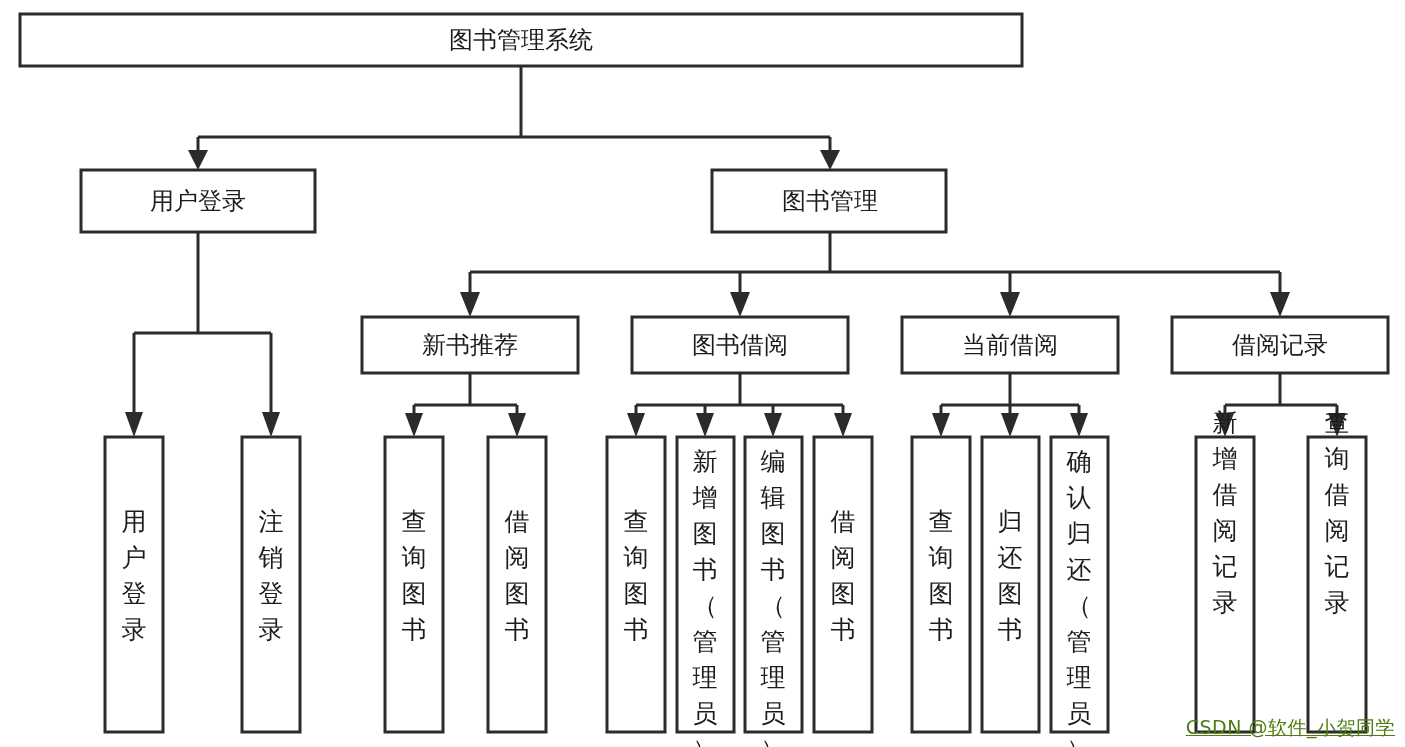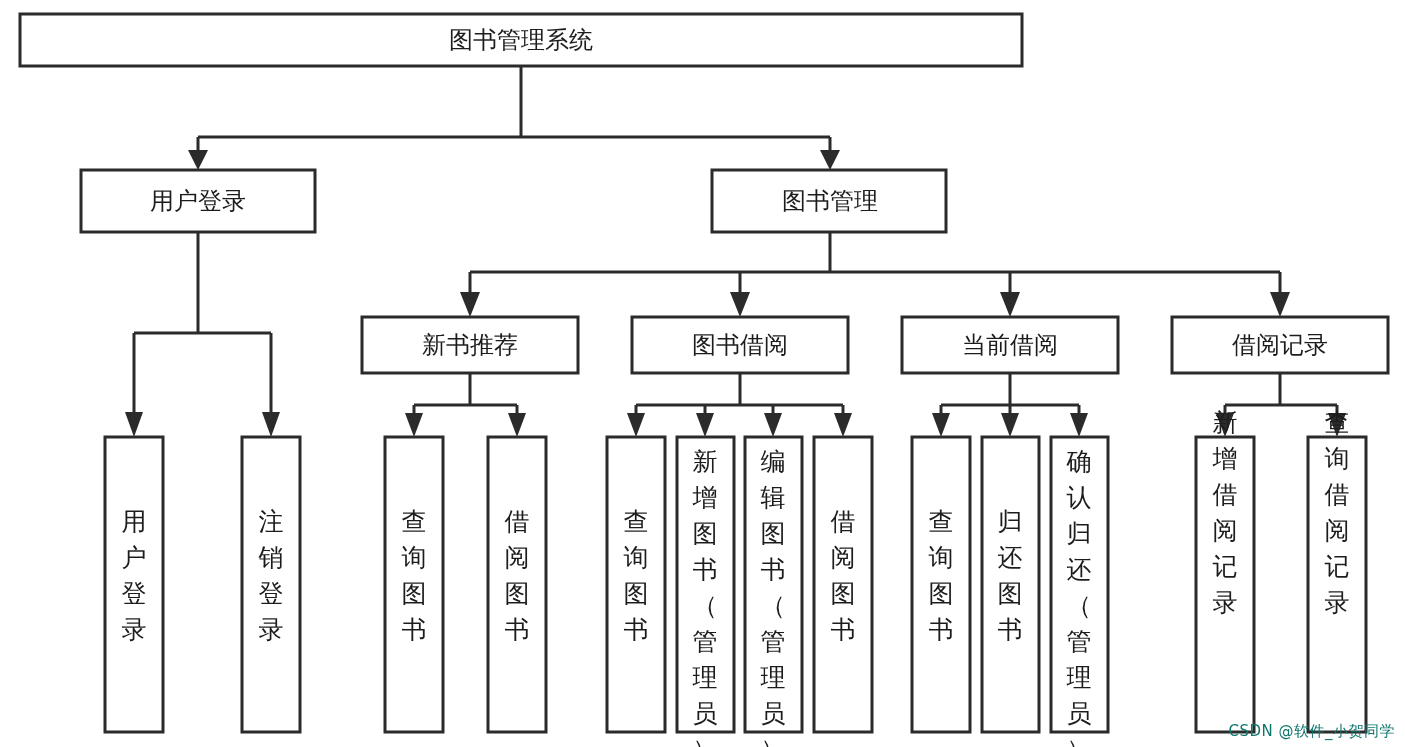--- a/index.html
+++ b/index.html
@@ -54,25 +54,26 @@
     font-family: "DejaVu Sans", "Liberation Sans", sans-serif;
     font-size: 25px;
     fill: #1c1c1c;
     text-anchor: middle;
   }
   .watermark {
     position: absolute;
     right: 10px;
     bottom: 6px;
     font-family: "DejaVu Sans", "Liberation Sans", sans-serif;
-    font-size: 15px;
-    color: #0f766e;
+    font-size: 19px;
+    color: #4d7c0f;
     letter-spacing: 0.5px;
     white-space: nowrap;
     pointer-events: none;
+    text-decoration: underline;
   }
 </style>
 </head>
 <body>
 
 <div id="diagram-root">
 
   <svg class="diagram-canvas" viewBox="0 0 1405 747" xmlns="http://www.w3.org/2000/svg">
 
     <g>

